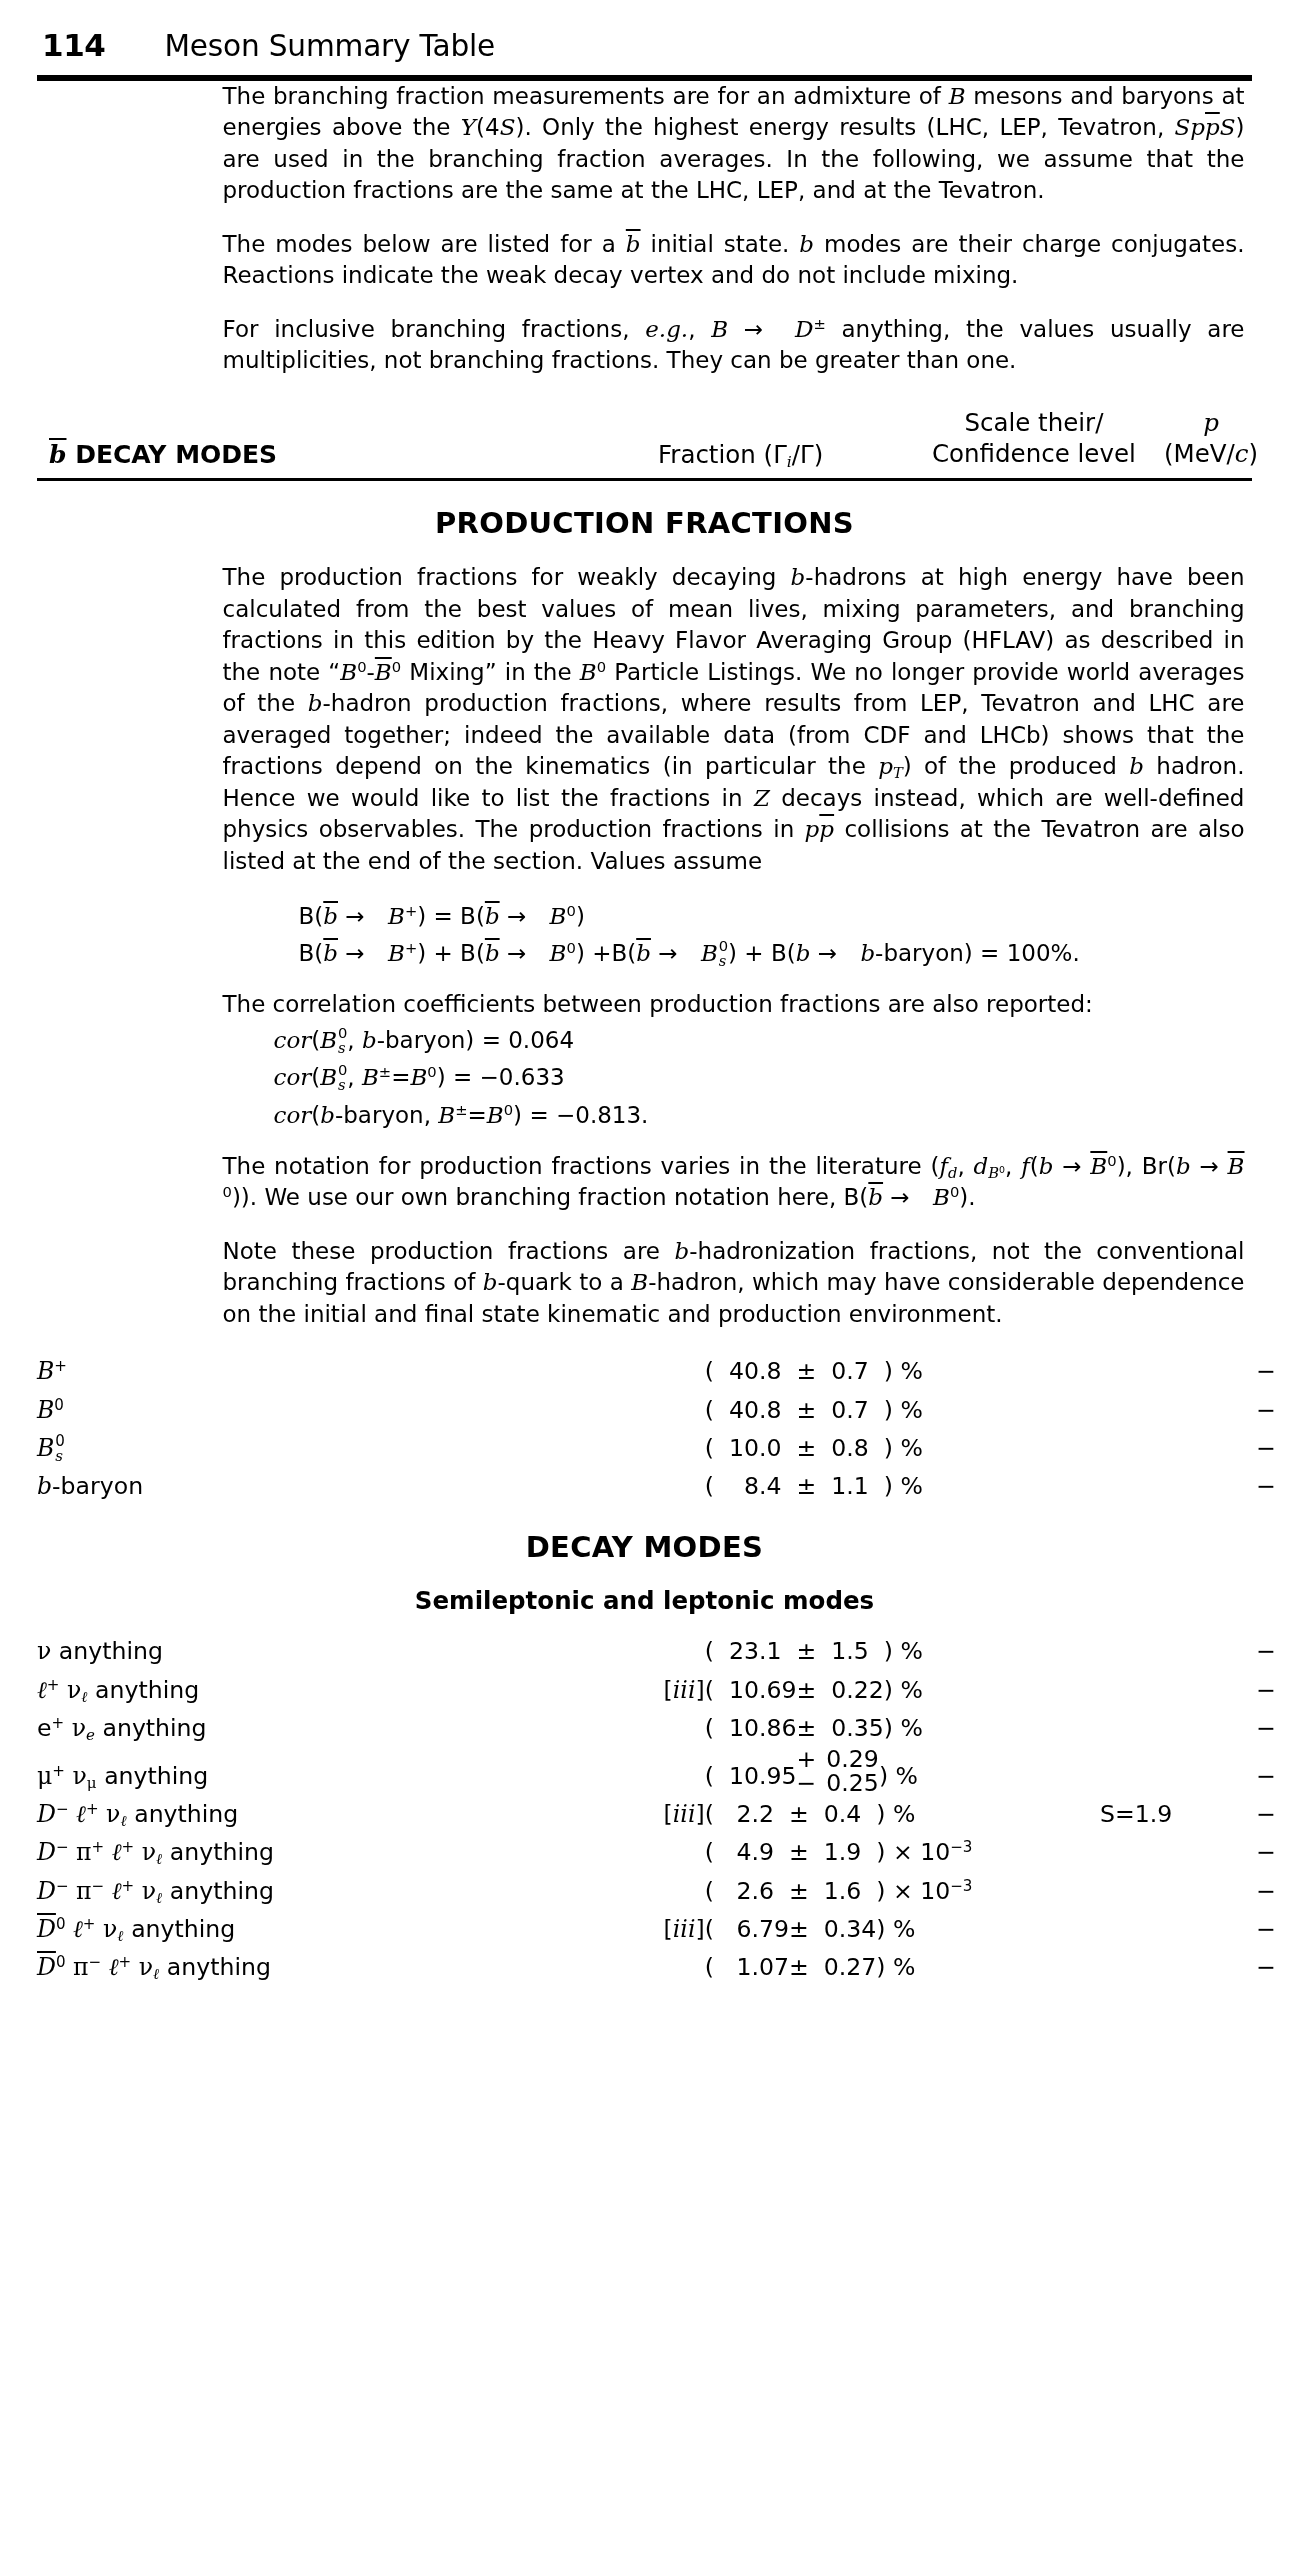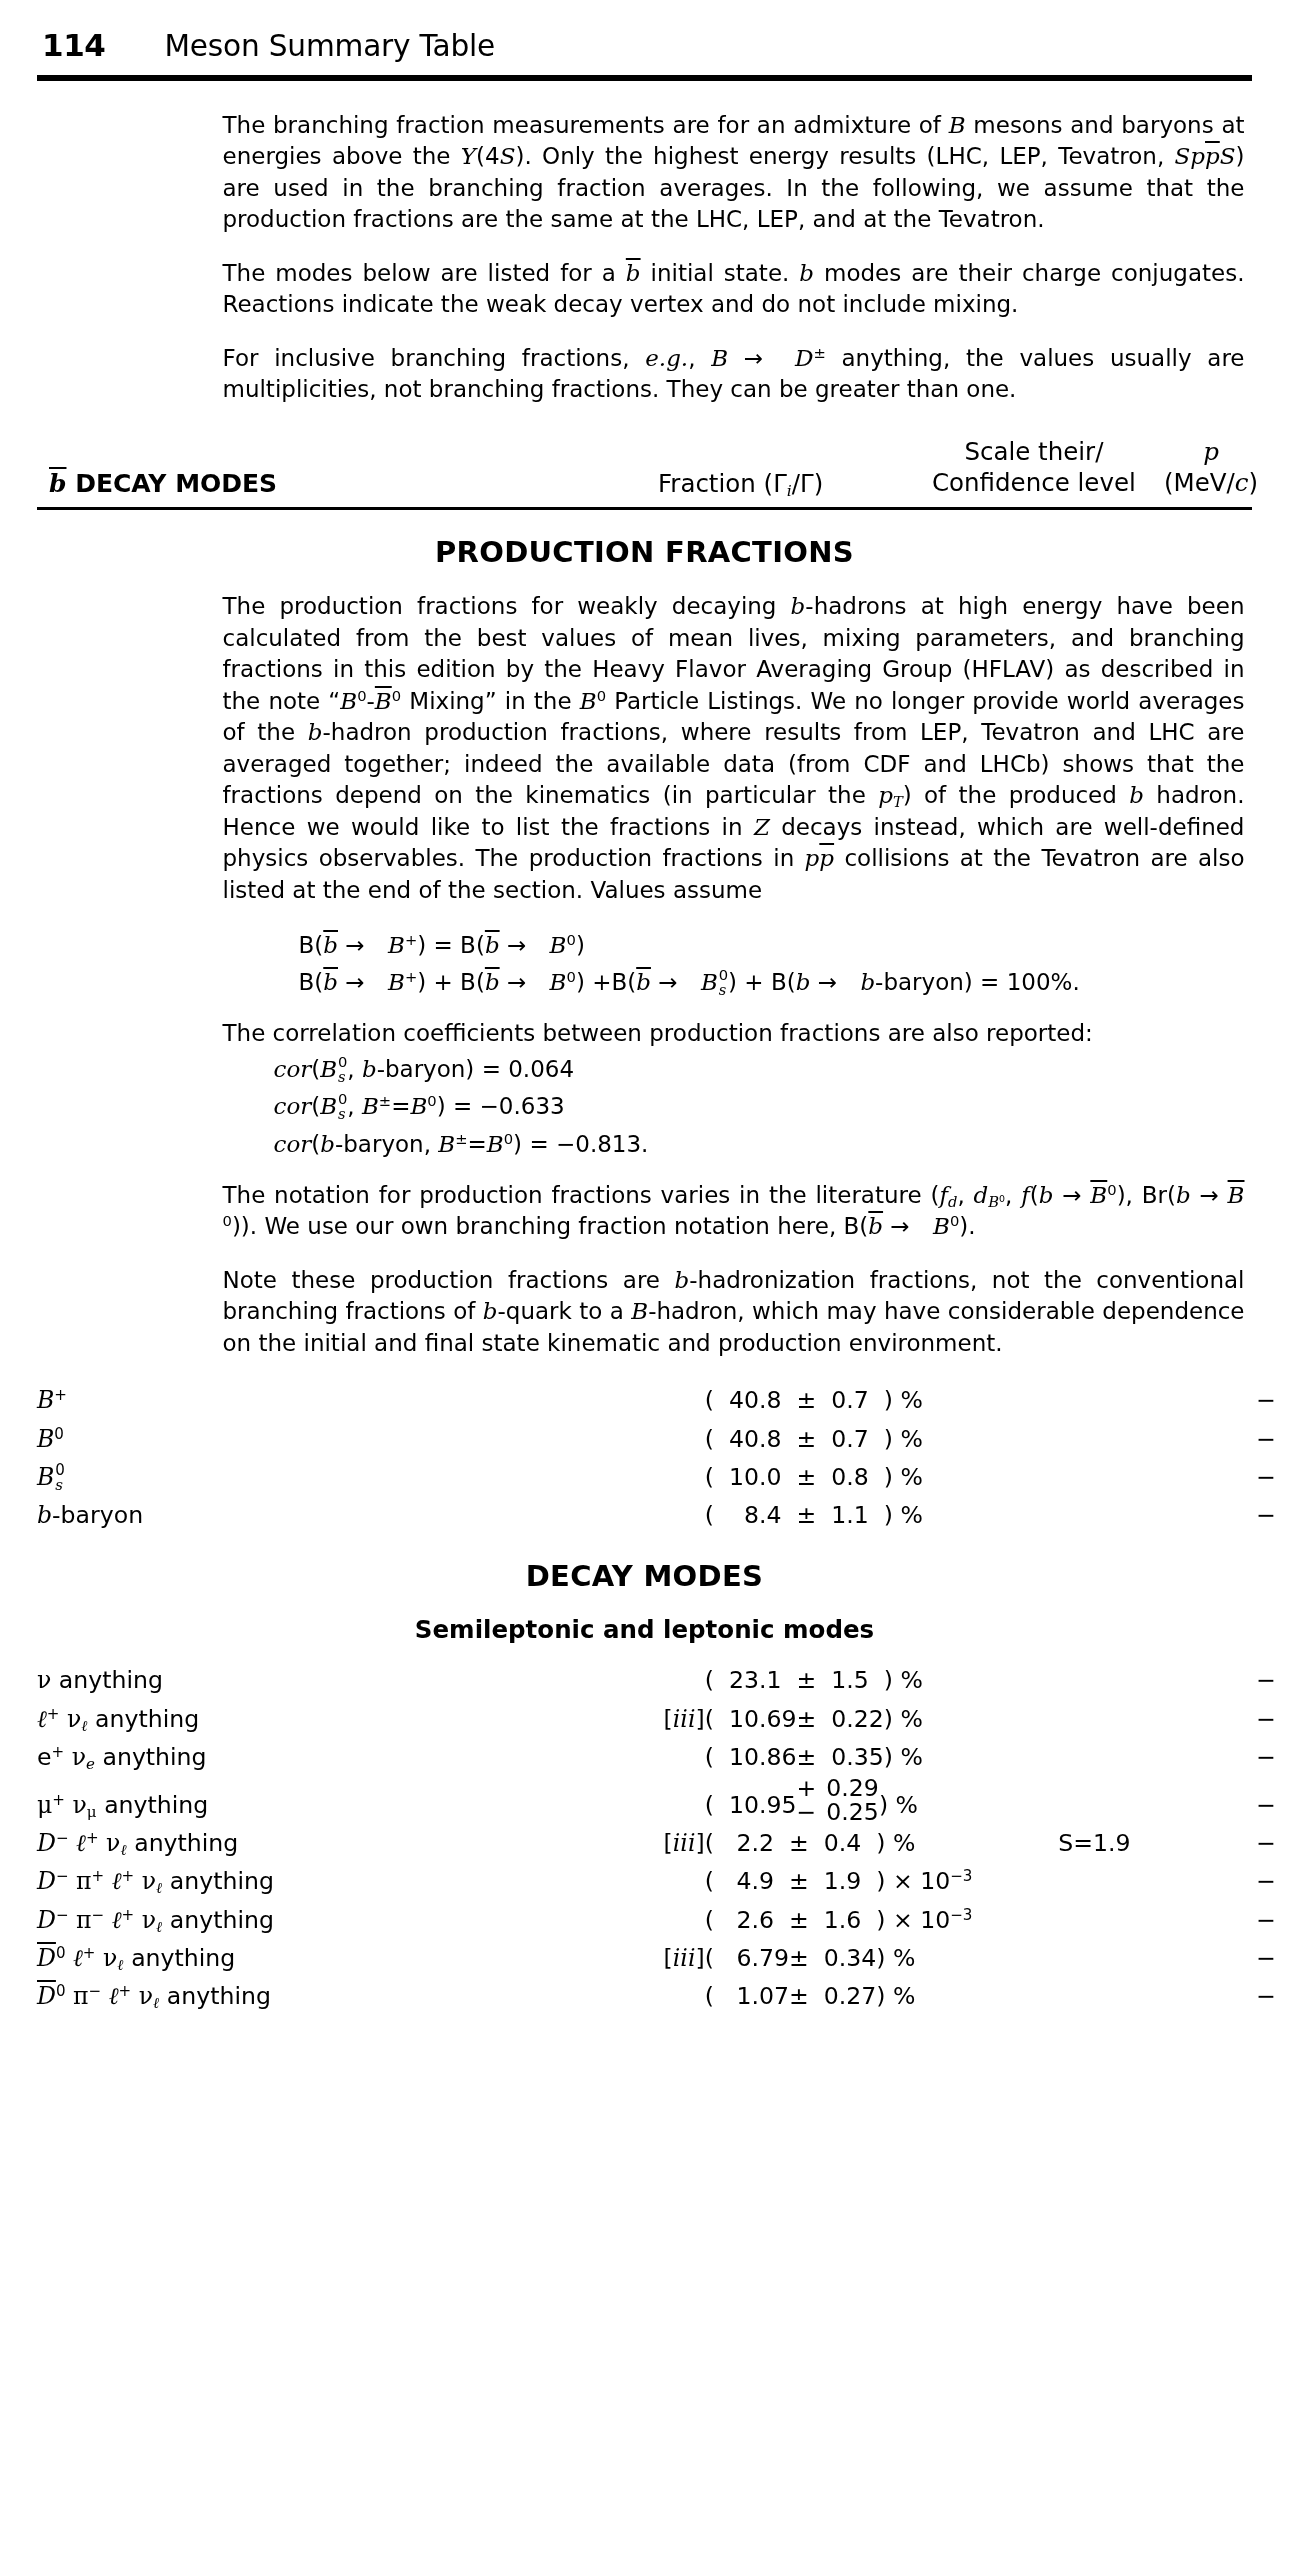--- a/index.html
+++ b/index.html
@@ -148,21 +148,21 @@
   }
   table.decay td {
     padding: 0;
     vertical-align: baseline;
     font-size: 23.6px;
     line-height: 1.62;
   }
   td.c-mode   { width: 583px; white-space: nowrap; }
   td.c-ref    { width: 68px;  text-align: right; white-space: nowrap; padding-right: 15px; }
   td.c-value  { width: 304px; white-space: nowrap; }
-  td.c-scale  { width: 152px; text-align: center; white-space: nowrap; }
+  td.c-scale  { width: 152px; text-align: right; white-space: nowrap; }
   td.c-p      { width: 101px; text-align: right; white-space: nowrap; padding-right: 11.8px; }
 
   .ind0 { padding-left: 0px; }
   .ind1 { padding-left: 29px; }
 
   
   i, .it { font-style: italic; font-family: "DejaVu Serif", serif; }
   .mi { font-style: italic; font-family: "DejaVu Serif", serif; }
   .mu { font-family: "DejaVu Serif", serif; }
   sup, sub { font-size: 0.64em; line-height: 0; }
@@ -197,21 +197,21 @@
 <body>
 
 <div class="page">
 
   <div class="runhead">
     <div class="runhead-page">114</div>
     <div class="runhead-title">Meson Summary Table</div>
   </div>
   <div class="rule-thick"></div>
 
-  <div class="body-block" style="margin-top:29px;">
+  <div class="body-block" style="">
     <p class="para">The branching fraction measurements are for an admixture of <i>B</i> mesons and baryons at energies above the <span class="mi">Υ</span>(4<i>S</i>). Only the highest energy results (LHC, LEP, Tevatron, <i>S</i><i>p</i><span class="ovl"><i>p</i></span><i>S</i>) are used in the branching fraction averages. In the following, we assume that the production fractions are the same at the LHC, LEP, and at the Tevatron.</p>
 
     <p class="para">The modes below are listed for a <span class="ovl"><i>b</i></span> initial state. <i>b</i> modes are their charge conjugates. Reactions indicate the weak decay vertex and do not include mixing.</p>
 
     <p class="para">For inclusive branching fractions, <i>e.g.</i>, <i>B</i> → <span class="wide"></span><i>D</i><sup>±</sup> anything, the values usually are multiplicities, not branching fractions. They can be greater than one.</p>
   </div>
 
   <div class="colhead">
     <div class="left"><span class="ovl"><i>b</i></span> DECAY MODES</div>
     <div class="frac">Fraction (Γ<sub><i>i</i></sub>/Γ)</div>

